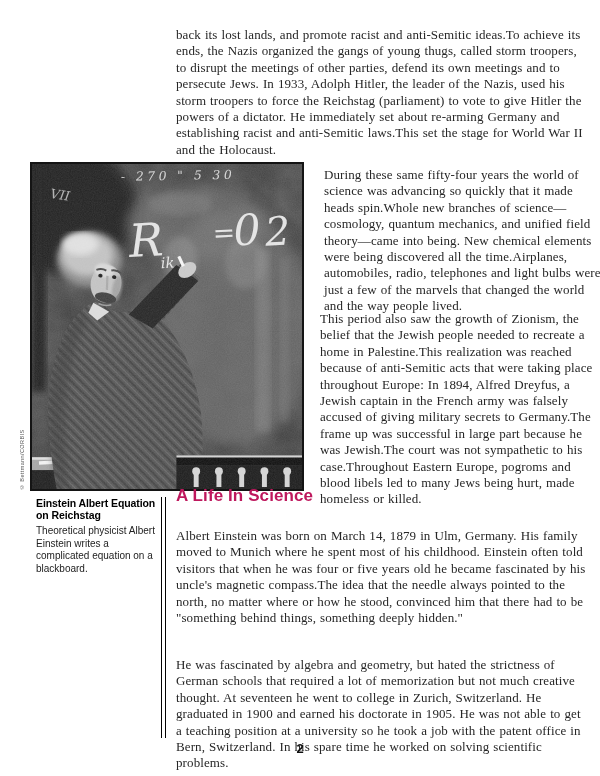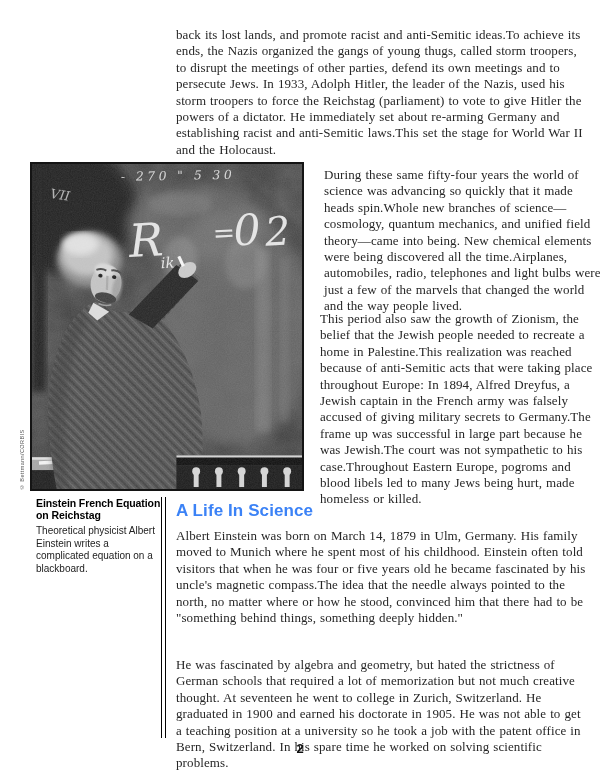--- a/index.html
+++ b/index.html
@@ -26,23 +26,23 @@
     letter-spacing:0.4px;white-space:nowrap;
   }
   .caption{position:absolute;left:36px;top:497px;width:128px;font-family:"Liberation Sans", sans-serif;}
   .cap-title{font-weight:bold;font-size:10.5px;line-height:12px;color:#000;letter-spacing:-0.1px;}
   .cap-body{margin-top:4px;font-size:10px;line-height:12.5px;color:#222;}
   .vrule{
     position:absolute;left:161px;top:497px;width:3px;height:241px;
     border-left:1px solid #000;border-right:1px solid #000;
   }
   .sec-heading{
-    position:absolute;left:176px;top:501px;margin:0;
+    position:absolute;left:176px;top:486px;margin:0;
     font-family:"Liberation Sans", sans-serif;font-weight:bold;
-    font-size:17px;line-height:20px;color:#3b82f6;letter-spacing:0.1px;
+    font-size:17px;line-height:20px;color:#be185d;letter-spacing:0.1px;
   }
   .sec1{left:176px;top:528px;width:412px;}
   .sec2{left:176px;top:657px;width:412px;}
   .pageno{
     position:absolute;left:0;top:741px;width:600px;text-align:center;
     font-family:"Liberation Sans", sans-serif;font-weight:bold;font-size:13px;color:#111;
   }
   .chalk{font-family:"DejaVu Serif", serif;font-style:italic;fill:#ececec;}
 </style>
 </head>
@@ -157,21 +157,21 @@
       <rect x="0" y="0" width="273" height="328" filter="url(#grain)" opacity="0.8"></rect>
     </svg>
   </div>
 
   <div class="credit">© Bettmann/CORBIS</div>
 
   <p class="bodytext rcol1">During these same fifty-four years the world of science was advancing so quickly that it made heads spin.Whole new branches of science—cosmology, quantum mechanics, and unified field theory—came into being. New chemical elements were being discovered all the time.Airplanes, automobiles, radio, telephones and light bulbs were just a few of the marvels that changed the world and the way people lived.</p>
   <p class="bodytext rcol2">This period also saw the growth of Zionism, the belief that the Jewish people needed to recreate a home in Palestine.This realization was reached because of anti-Semitic acts that were taking place throughout Europe: In 1894, Alfred Dreyfus, a Jewish captain in the French army was falsely accused of giving military secrets to Germany.The frame up was successful in large part because he was Jewish.The court was not sympathetic to his case.Throughout Eastern Europe, pogroms and blood libels led to many Jews being hurt, made homeless or killed.</p>
 
   <div class="caption">
-    <div class="cap-title">Einstein French Equation</div>
+    <div class="cap-title">Einstein Albert Equation</div>
     <div class="cap-title">on Reichstag</div>
     <div class="cap-body">Theoretical physicist Albert Einstein writes a complicated equation on a blackboard.</div>
   </div>
 
   <div class="vrule"></div>
 
   <h2 class="sec-heading">A Life In Science</h2>
   <p class="bodytext sec1">Albert Einstein was born on March 14, 1879 in Ulm, Germany. His family moved to Munich where he spent most of his childhood. Einstein often told visitors that when he was four or five years old he became fascinated by his uncle's magnetic compass.The idea that the needle always pointed to the north, no matter where or how he stood, convinced him that there had to be "something behind things, something deeply hidden."</p>
   <p class="bodytext sec2">He was fascinated by algebra and geometry, but hated the strictness of German schools that required a lot of memorization but not much creative thought. At seventeen he went to college in Zurich, Switzerland. He graduated in 1900 and earned his doctorate in 1905. He was not able to get a teaching position at a university so he took a job with the patent office in Bern, Switzerland. In his spare time he worked on solving scientific problems.</p>
 

